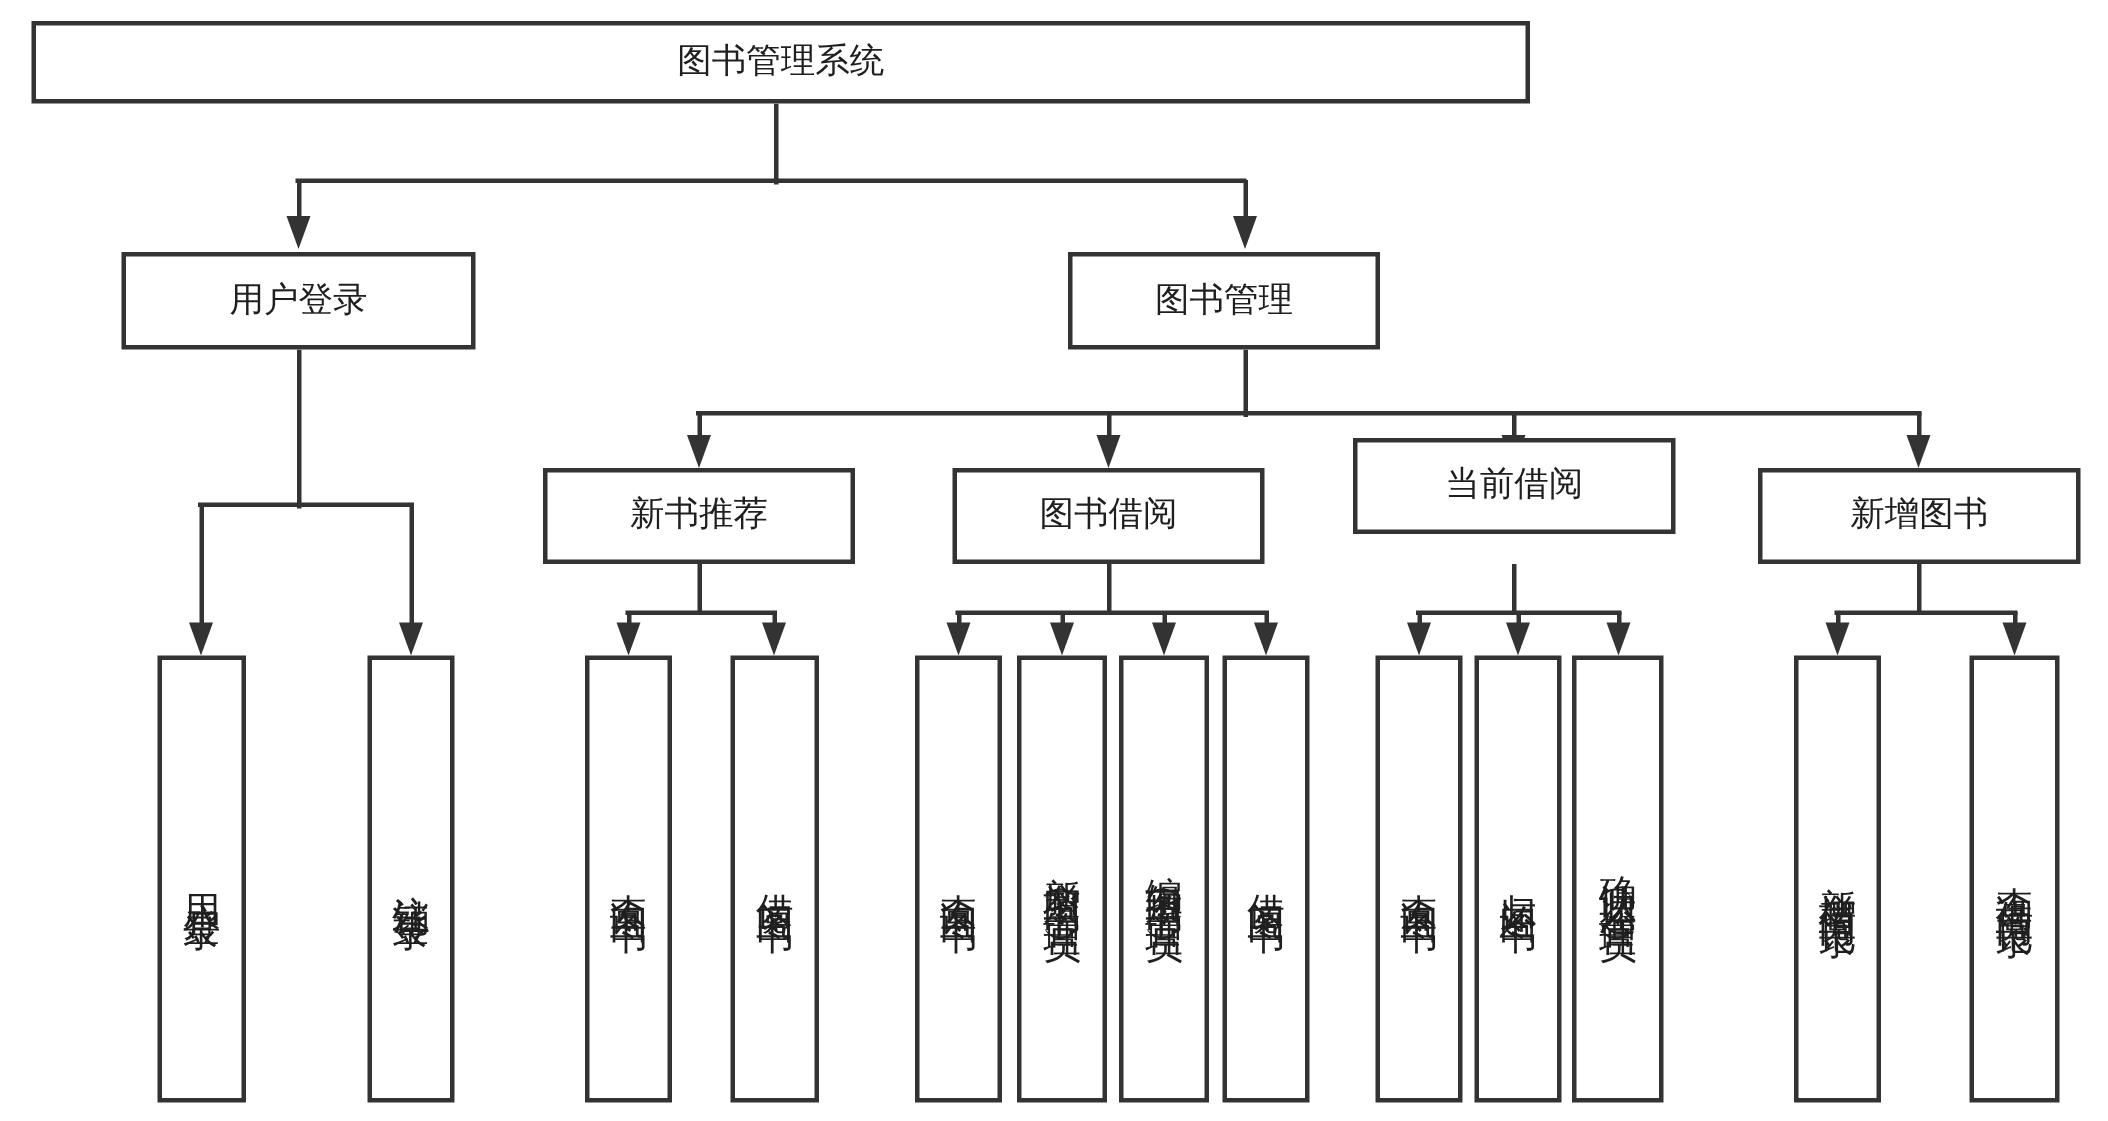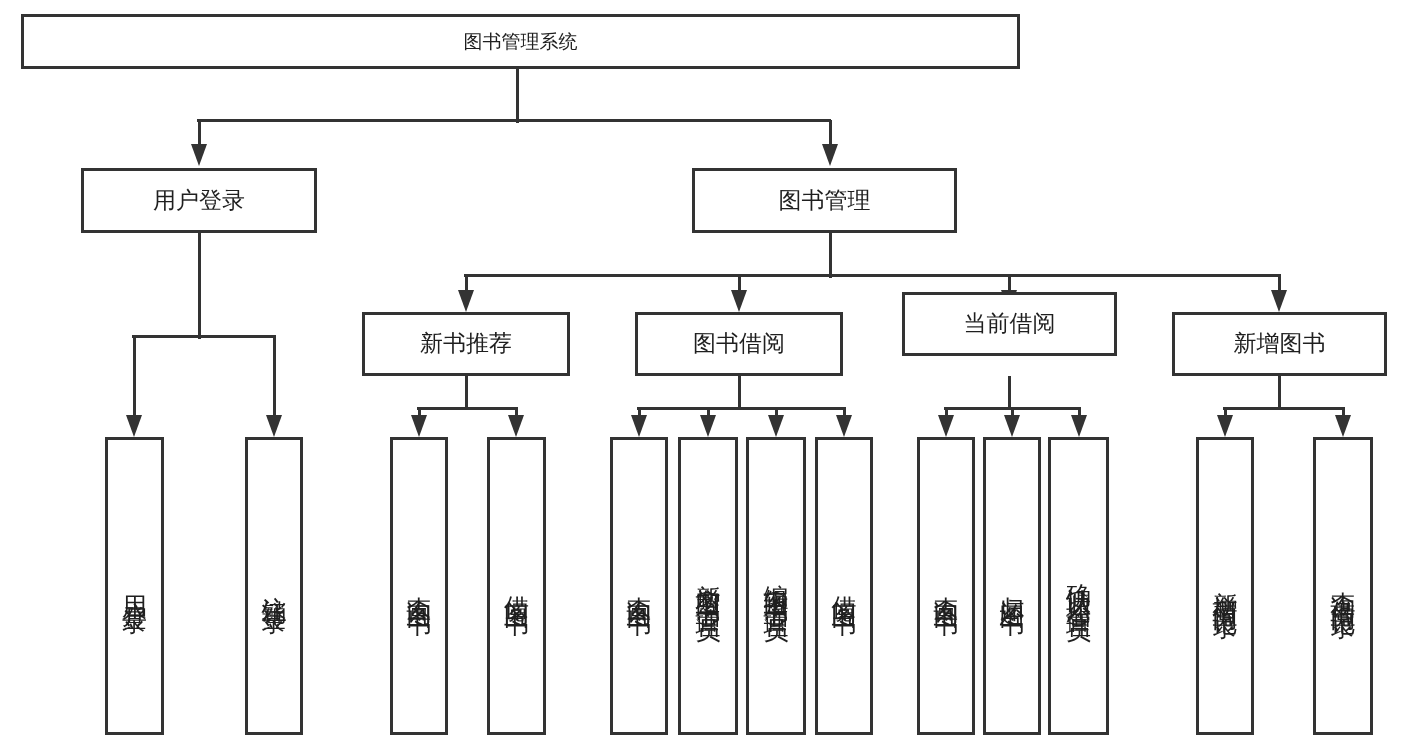--- a/index.html
+++ b/index.html
@@ -27,21 +27,21 @@
     white-space:nowrap;
   }
   .node.leaf .lbl{
     writing-mode:vertical-rl;
     text-orientation:mixed;
     font-size:25px;
     letter-spacing:5px;
     line-height:1;
     white-space:normal;
   }
-  .node.root .lbl{font-size:19px;}
+  .node.root .lbl{font-size:23px;}
   .vline,.hline{position:absolute;background:#333333;z-index:1;}
   .vline{width:3px;}
   .hline{height:3px;}
   .arrow{
     position:absolute;
     width:0;height:0;
     border-left:8px solid transparent;
     border-right:8px solid transparent;
     border-top:22px solid #333333;
     transform:translateX(-50%);
@@ -117,21 +117,21 @@
       <div class="arrow" style="left: 1343px; top: 415px;"></div>
     </div>
 
   <div class="node root" style="left:21px;top:14px;width:999px;height:55px;">
     <span class="lbl">图书管理系统</span>
   </div>
 
   <div class="node" style="left:81px;top:168px;width:236px;height:65px;">
     <span class="lbl">用户登录</span>
   </div>
-  <div class="node" style="left:692px;top:168px;width:265px;height:65px;">
+  <div class="node" style="left:712px;top:168px;width:208px;height:65px;">
     <span class="lbl">图书管理</span>
   </div>
 
   <div class="node" style="left:635px;top:312px;width:208px;height:64px;">
     <span class="lbl">图书借阅</span>
   </div>
   <div class="node" style="left:362px;top:312px;width:208px;height:64px;">
     <span class="lbl">新书推荐</span>
   </div>
   <div class="node" style="left:902px;top:292px;width:215px;height:64px;">

